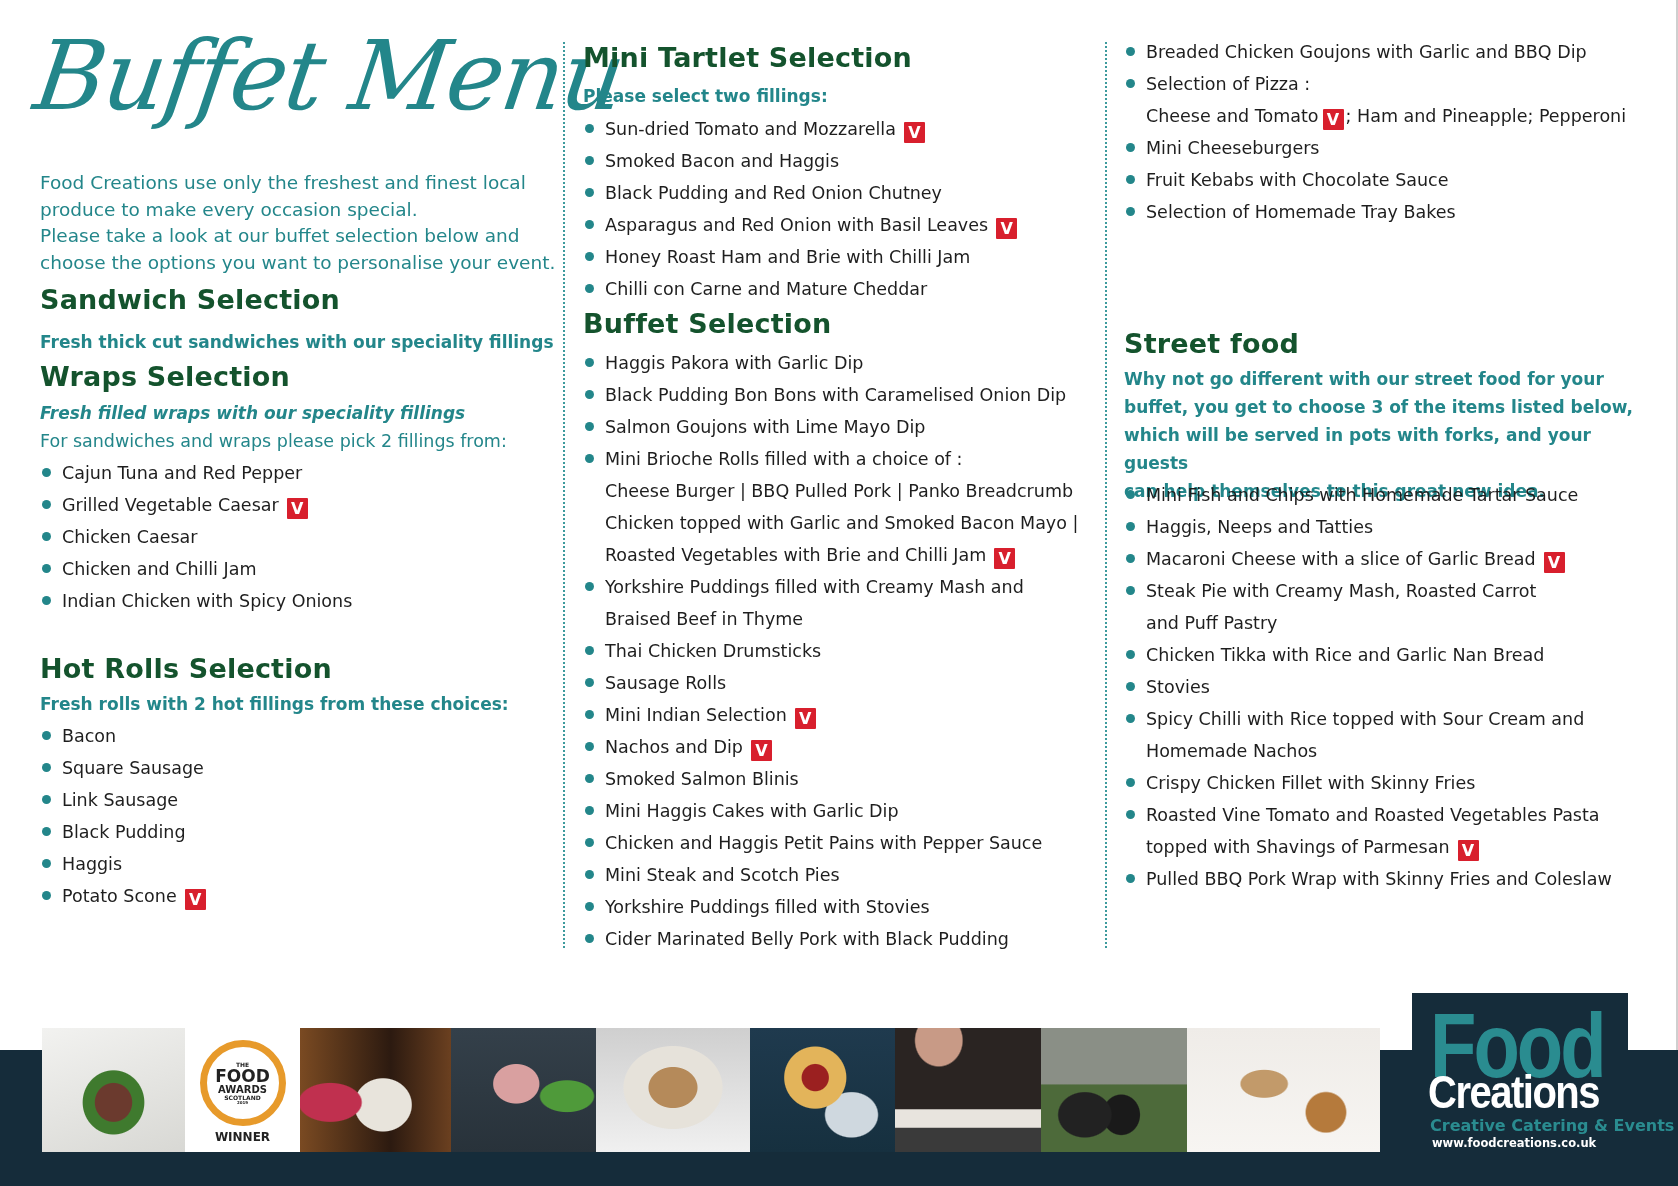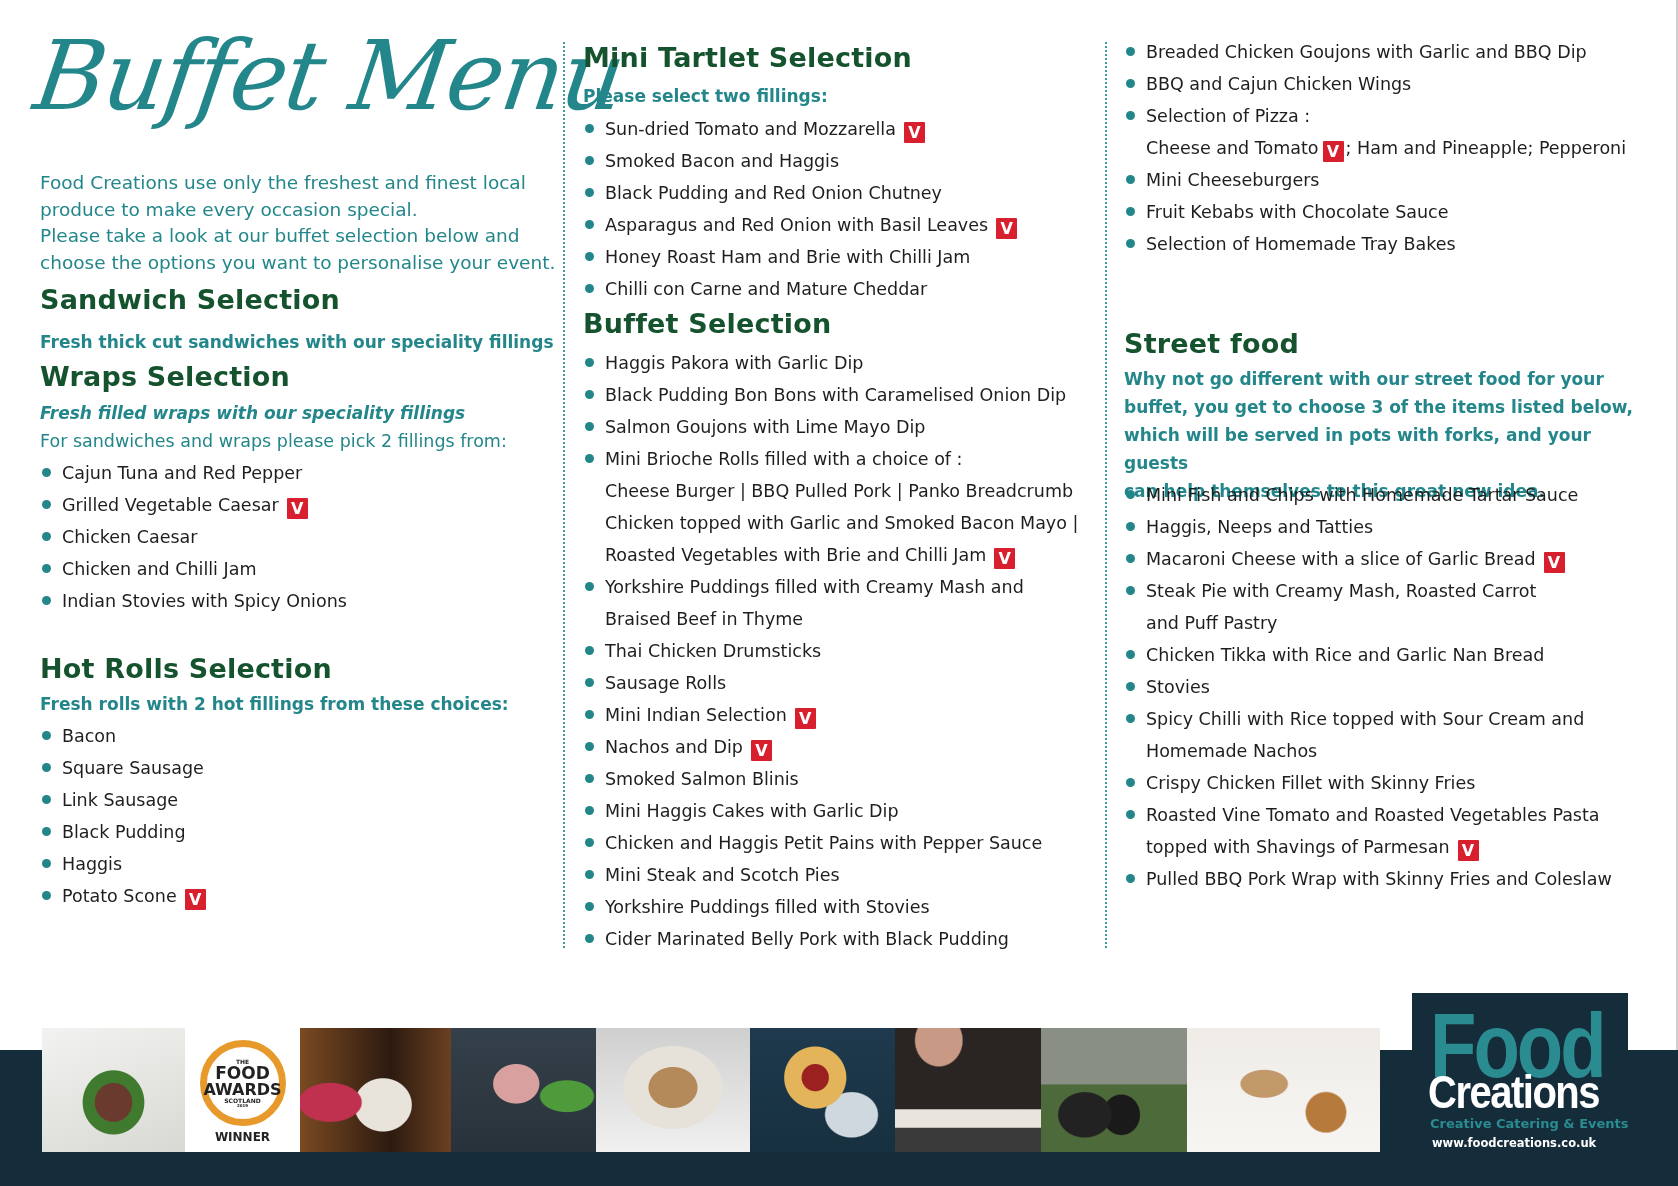--- a/index.html
+++ b/index.html
@@ -35,27 +35,27 @@
   .veg.tight { margin-left: 4px; margin-right: 2px; }
 
   .band { position: absolute; left: 0; top: 1050px; width: 1678px; height: 136px; background: #152c3a; }
   .photos { position: absolute; top: 1028px; left: 42px; height: 124px; display: flex; }
   .photo { height: 124px; position: relative; overflow: hidden; }
   .logo { position: absolute; left: 1412px; top: 993px; width: 216px; height: 165px; background: #152c3a; }
   .logo .food { position: absolute; left: 18px; top: 16px; font-family: "Liberation Sans", sans-serif; font-weight: bold;
     font-size: 76px; color: #2a8c90; letter-spacing: -3px; transform: scaleY(1.2); transform-origin: top left; line-height: 62px; }
   .logo .creations { position: absolute; left: 16px; top: 76px; font-family: "Liberation Sans", sans-serif; font-weight: bold;
     font-size: 40px; color: #ffffff; letter-spacing: -1.5px; transform: scaleY(1.15); transform-origin: top left; line-height: 40px; }
-  .logo .tag { position: absolute; left: 18px; top: 123px; font-size: 13px; color: #2a8c90; font-weight: bold; white-space: nowrap; }
+  .logo .tag { position: absolute; left: 18px; top: 123px; font-size: 16px; color: #2a8c90; font-weight: bold; white-space: nowrap; }
   .logo .url { position: absolute; left: 20px; top: 143px; font-size: 11.5px; color: #ffffff; font-weight: bold; white-space: nowrap; }
 
   .award { background: #fff; display: flex; flex-direction: column; align-items: center; justify-content: center; }
   .award .ring { width: 86px; height: 86px; border-radius: 50%; border: 7px solid #e79a2b; display: flex; flex-direction: column; align-items: center; justify-content: center; margin-top: 4px; }
   .award .ring span { display: block; font-weight: bold; color: #222; line-height: 1; }
-  .award .t1 { font-size: 6px; } .award .t2 { font-size: 17px; } .award .t3 { font-size: 16px; } .award .t4 { font-size: 6px; } .award .t5 { font-size: 4px; }
+  .award .t1 { font-size: 6px; } .award .t2 { font-size: 17px; } .award .t3 { font-size: 10px; } .award .t4 { font-size: 6px; } .award .t5 { font-size: 4px; }
   .award .winner { font-weight: bold; font-size: 12px; color: #222; margin-top: 4px; }
 </style>
 </head>
 <body>
 
 <div class="edge"></div>
 
 <h1 class="title">Buffet Menu</h1>
 
 <div class="intro">
@@ -68,21 +68,21 @@
 <h2 class="h2" style="left:40px; top:284px;text-align:center;">Sandwich Selection</h2>
 <div class="sub" style="left:40px; top:332px;">Fresh thick cut sandwiches with our speciality fillings</div>
 <h2 class="h2" style="left:40px; top:361px;">Wraps Selection</h2>
 <div class="sub" style="left:40px; top:403px;font-style:italic;">Fresh filled wraps with our speciality fillings</div>
 <div class="note" style="left:40px; top:431px;">For sandwiches and wraps please pick 2 fillings from:</div>
 <ul class="list" style="left:40px; top:457px;">
     <li><span>Cajun Tuna and Red Pepper</span></li>
     <li><span>Grilled Vegetable Caesar</span><span class="veg">V</span></li>
     <li><span>Chicken Caesar</span></li>
     <li><span>Chicken and Chilli Jam</span></li>
-    <li><span>Indian Stovies with Spicy Onions</span></li>
+    <li><span>Indian Chicken with Spicy Onions</span></li>
   </ul>
 
 <h2 class="h2" style="left:40px; top:653px;">Hot Rolls Selection</h2>
 <div class="sub" style="left:40px; top:694px;">Fresh rolls with 2 hot fillings from these choices:</div>
 <ul class="list" style="left:40px; top:720px;">
     <li><span>Bacon</span></li>
     <li><span>Square Sausage</span></li>
     <li><span>Link Sausage</span></li>
     <li><span>Black Pudding</span></li>
     <li><span>Haggis</span></li>
@@ -117,21 +117,20 @@
     <li><span>Chicken and Haggis Petit Pains with Pepper Sauce</span></li>
     <li><span>Mini Steak and Scotch Pies</span></li>
     <li><span>Yorkshire Puddings filled with Stovies</span></li>
     <li><span>Cider Marinated Belly Pork with Black Pudding</span></li>
   </ul>
 
 <div class="divider divider-2"></div>
 
 <ul class="list" style="left:1124px; top:36px;">
     <li><span>Breaded Chicken Goujons with Garlic and BBQ Dip</span></li>
-    <li><span>BBQ and Cajun Chicken Wings</span></li>
     <li><span>Selection of Pizza :</span><span class="cont"><span>Cheese and Tomato</span><span class="veg tight">V</span><span>; Ham and Pineapple; Pepperoni</span></span></li>
     <li><span>Mini Cheeseburgers</span></li>
     <li><span>Fruit Kebabs with Chocolate Sauce</span></li>
     <li><span>Selection of Homemade Tray Bakes</span></li>
   </ul>
 <h2 class="h2" style="left:1124px; top:328px;">Street food</h2>
 <div class="para" style="left:1124px; top:365px; width:520px;">
   <div>Why not go different with our street food for your</div>
   <div>buffet, you get to choose 3 of the items listed below,</div>
   <div>which will be served in pots with forks, and your guests</div>

